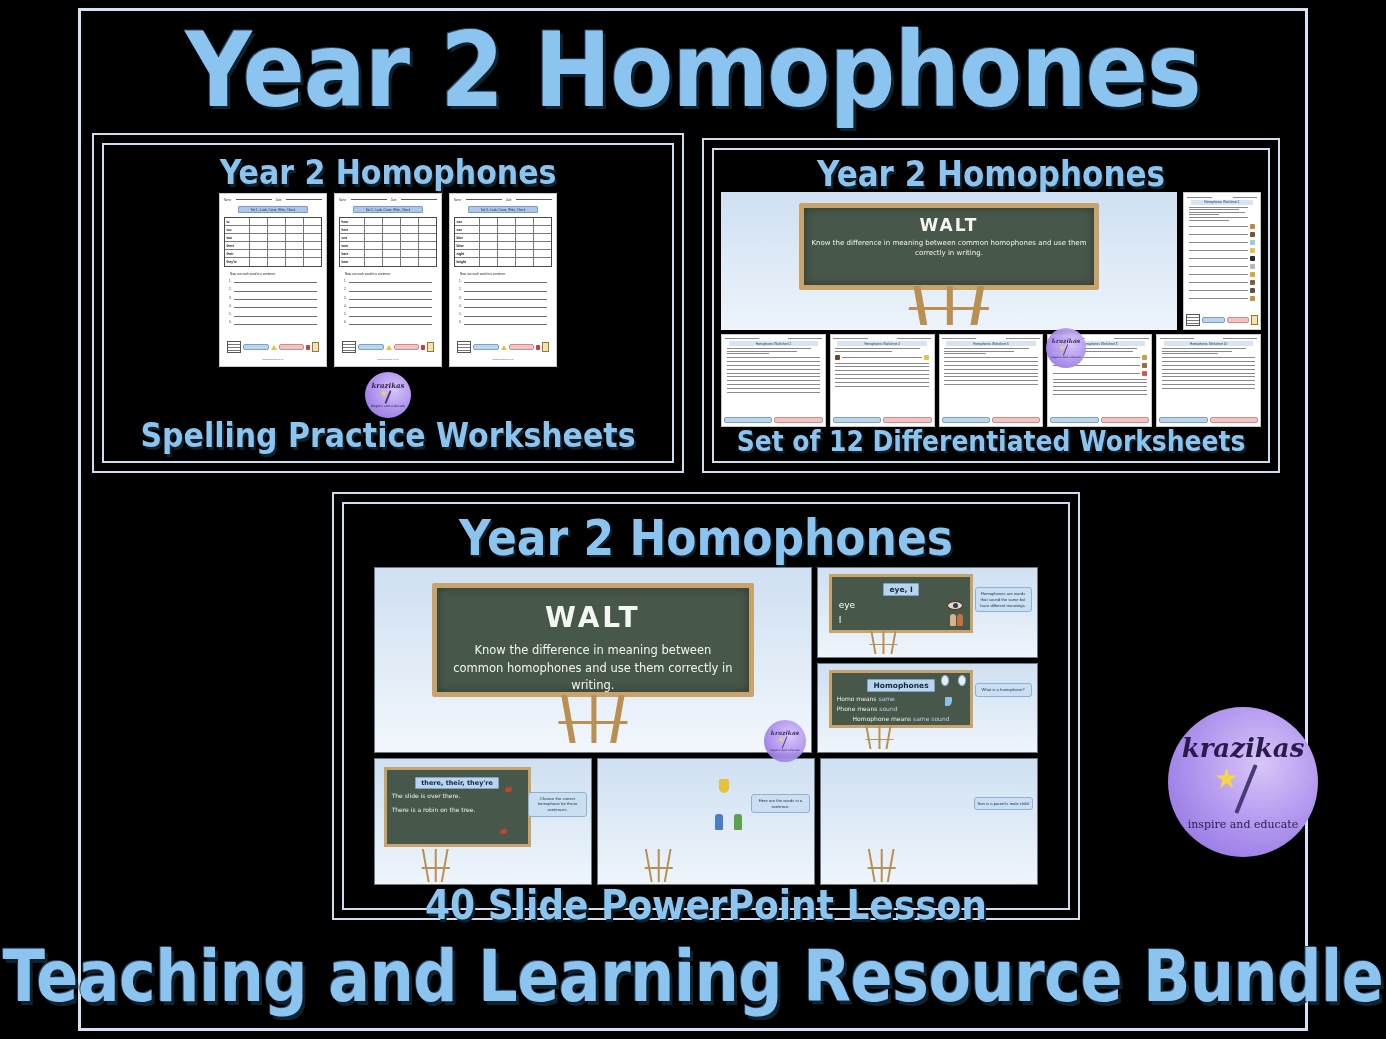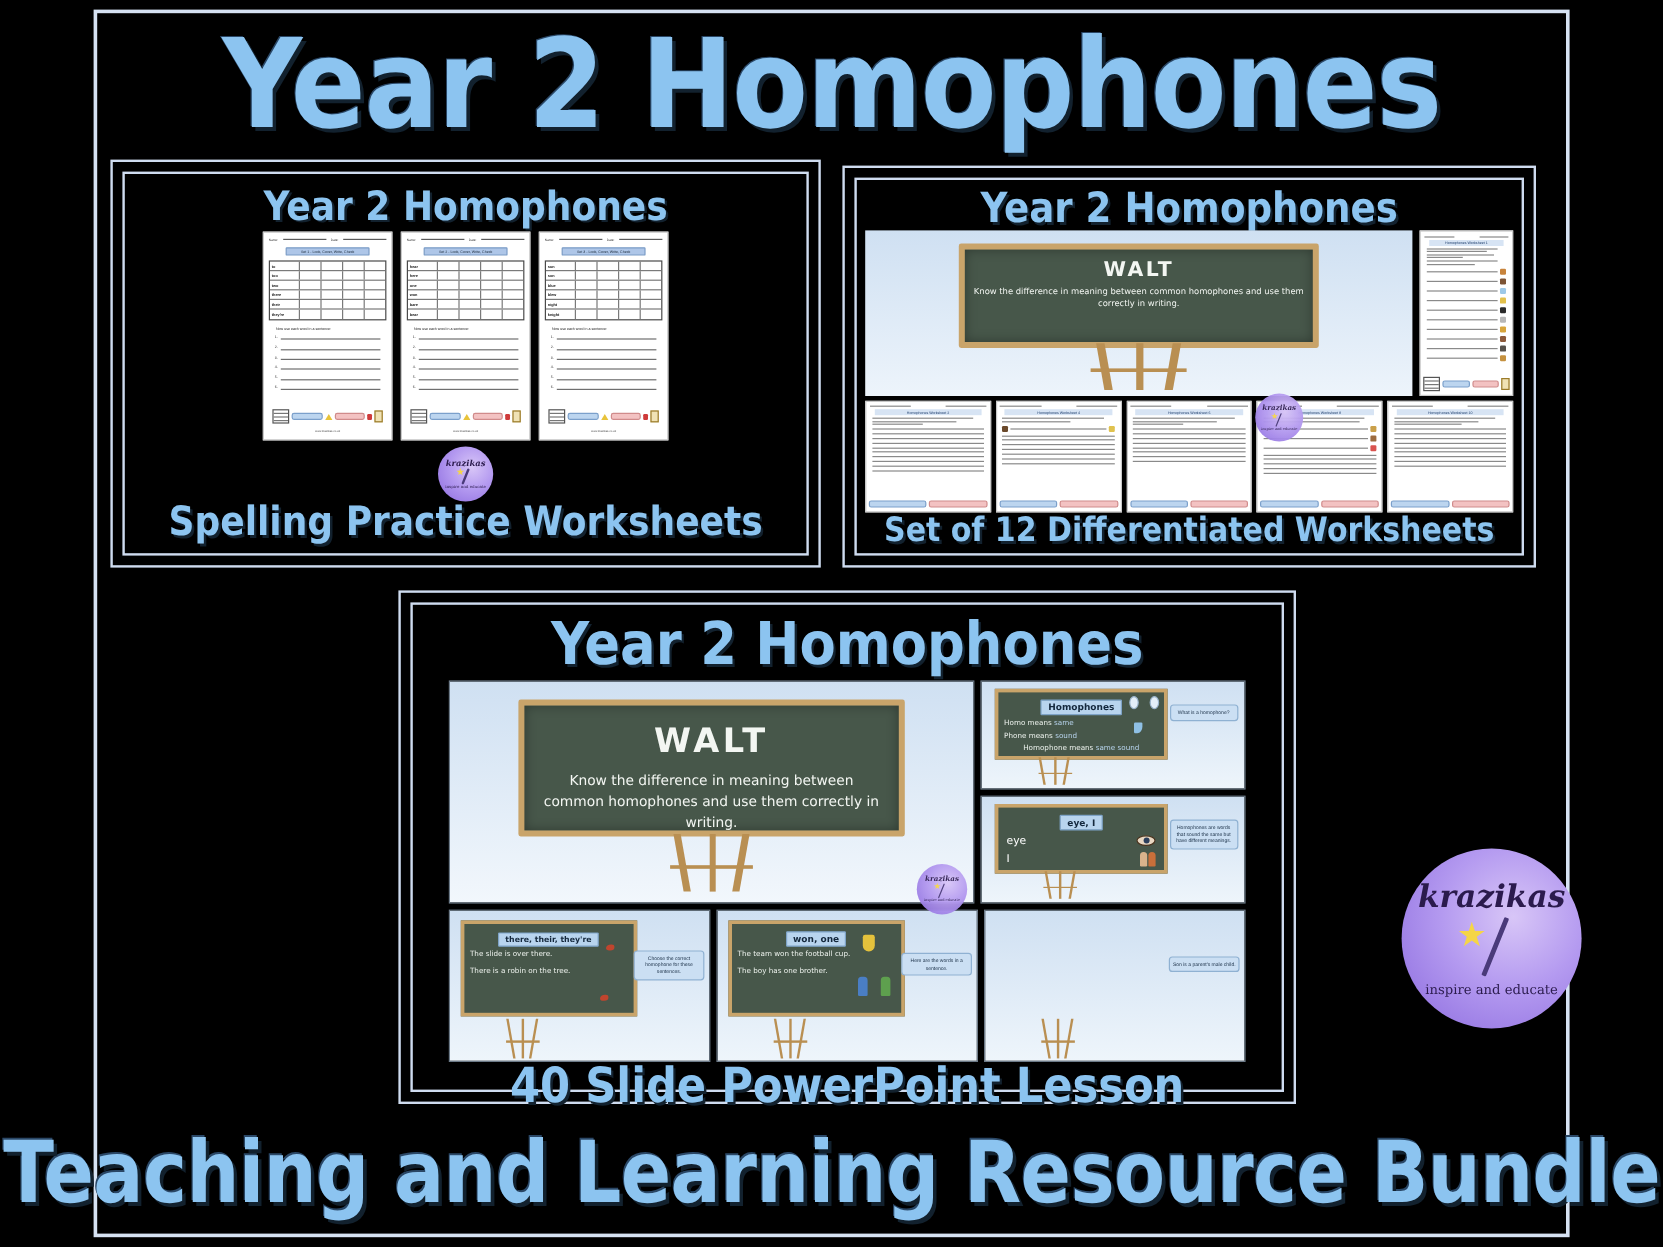--- a/index.html
+++ b/index.html
@@ -927,20 +927,44 @@
                 <i class="lg-right"></i>
                 <i class="lg-mid"></i>
                 <i class="lg-cross"></i>
             </div>
           </div>
 
           <div class="p3-col">
 
             <div class="p3-mini">
               <div class="mini-board">
+                <div class="mb-title-wrap"><span class="mb-title">eye, I</span></div>
+                <div class="mb-wordrow">
+                  <span class="mb-word">eye</span>
+                  <span class="eye-ico"></span>
+                </div>
+                <div class="mb-wordrow">
+                  <span class="mb-word">I</span>
+                  <span style="display:flex;gap:1px;">
+                    <span class="person" style="background:#d9b38c;"></span>
+                    <span class="person" style="background:#c96f3a;"></span>
+                  </span>
+                </div>
+              </div>
+              <div class="callout">Homophones are words that sound the same but have different meanings.</div>
+              <div class="easel-legs" style="left:30%;bottom:3%;width:16%;height:26%;">
+                <i class="lg-left"></i>
+                  <i class="lg-right"></i>
+                  <i class="lg-mid"></i>
+                  <i class="lg-cross"></i>
+              </div>
+            </div>
+
+            <div class="p3-mini">
+              <div class="mini-board">
                 <div class="mb-title-wrap"><span class="mb-title">Homophones</span></div>
                 <div class="mb-text">
                   <span>Homo means</span>
                   <span class="lite">same</span>
                 </div>
                 <div class="mb-text">
                   <span>Phone means</span>
                   <span class="lite">sound</span>
                 </div>
                 <div class="mb-text" style="text-align:center;">
@@ -952,44 +976,20 @@
               <div class="art" style="left:64%;top:13%;width:8px;height:11px;border-radius:50%;background:#e3eef8;border:1px solid #9ab4cc;"></div>
               <div class="art" style="left:58%;top:38%;width:7px;height:9px;background:#8fc0e5;border-radius:1px 1px 60% 10%;"></div>
               <div class="callout">What is a homophone?</div>
               <div class="easel-legs" style="left:28%;bottom:3%;width:16%;height:26%;">
                 <i class="lg-left"></i>
                   <i class="lg-right"></i>
                   <i class="lg-mid"></i>
                   <i class="lg-cross"></i>
               </div>
             </div>
-
-            <div class="p3-mini">
-              <div class="mini-board">
-                <div class="mb-title-wrap"><span class="mb-title">eye, I</span></div>
-                <div class="mb-wordrow">
-                  <span class="mb-word">eye</span>
-                  <span class="eye-ico"></span>
-                </div>
-                <div class="mb-wordrow">
-                  <span class="mb-word">I</span>
-                  <span style="display:flex;gap:1px;">
-                    <span class="person" style="background:#d9b38c;"></span>
-                    <span class="person" style="background:#c96f3a;"></span>
-                  </span>
-                </div>
-              </div>
-              <div class="callout">Homophones are words that sound the same but have different meanings.</div>
-              <div class="easel-legs" style="left:30%;bottom:3%;width:16%;height:26%;">
-                <i class="lg-left"></i>
-                  <i class="lg-right"></i>
-                  <i class="lg-mid"></i>
-                  <i class="lg-cross"></i>
-              </div>
-            </div>
           </div>
         </div>
 
         <div class="p3-bot">
 
           <div class="p3-slide">
             <div class="mini-board" style="left:4%;top:6%;width:68%;height:64%;">
               <div class="mb-title-wrap"><span class="mb-title" style="font-size:6.5px;">there, their, they're</span></div>
               <div class="mb-text">The slide is over there.</div>
               <div class="mb-text" style="margin-top:4px;">There is a robin on the tree.</div>
@@ -999,25 +999,20 @@
             <div class="callout" style="right:2%;top:26%;width:27%;">Choose the correct homophone for these sentences.</div>
             <div class="easel-legs" style="left:28%;bottom:2%;width:16%;height:26%;">
               <i class="lg-left"></i>
                 <i class="lg-right"></i>
                 <i class="lg-mid"></i>
                 <i class="lg-cross"></i>
             </div>
           </div>
 
           <div class="p3-slide">
-            <div class="mini-board" style="left:4%;top:6%;width:68%;height:64%;">
-              <div class="mb-title-wrap"><span class="mb-title">won, one</span></div>
-              <div class="mb-text">The team won the football cup.</div>
-              <div class="mb-text" style="margin-top:4px;">The boy has one brother.</div>
-            </div>
             <div class="art trophy" style="left:56%;top:16%;"></div>
             <div class="art person" style="left:54%;top:44%;height:16px;width:8px;background:#4a7ec4;"></div>
             <div class="art person" style="left:63%;top:44%;height:16px;width:8px;background:#5ea04e;"></div>
             <div class="callout" style="right:2%;top:28%;width:27%;">Here are the words in a sentence.</div>
             <div class="easel-legs" style="left:28%;bottom:2%;width:16%;height:26%;">
               <i class="lg-left"></i>
                 <i class="lg-right"></i>
                 <i class="lg-mid"></i>
                 <i class="lg-cross"></i>
             </div>

